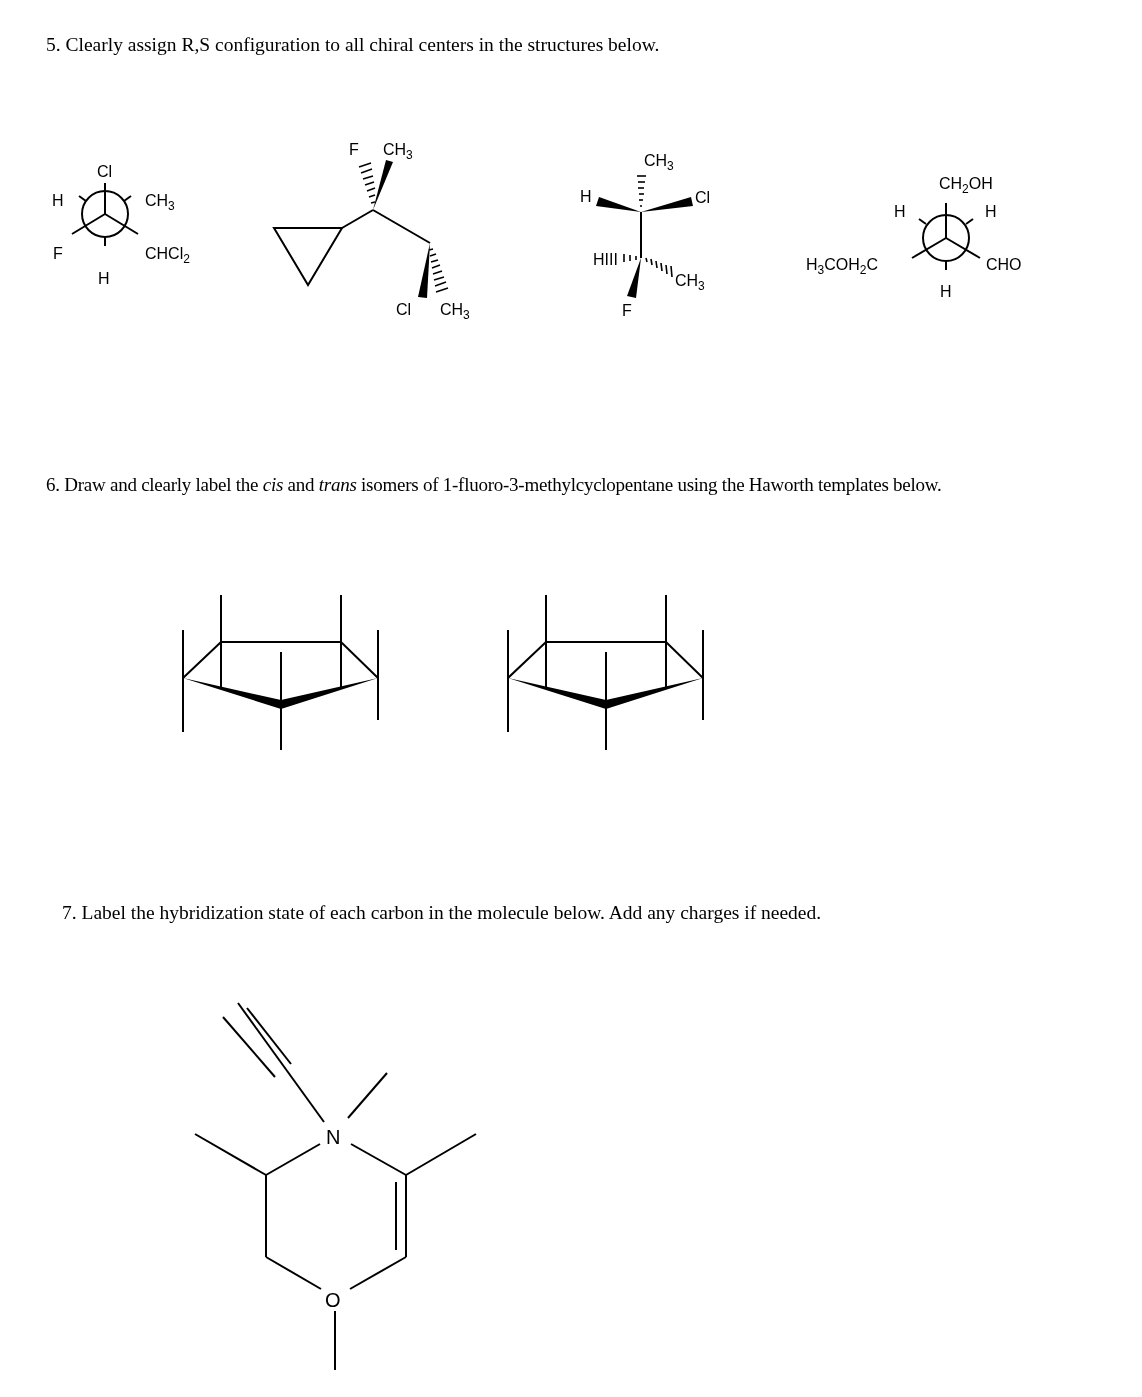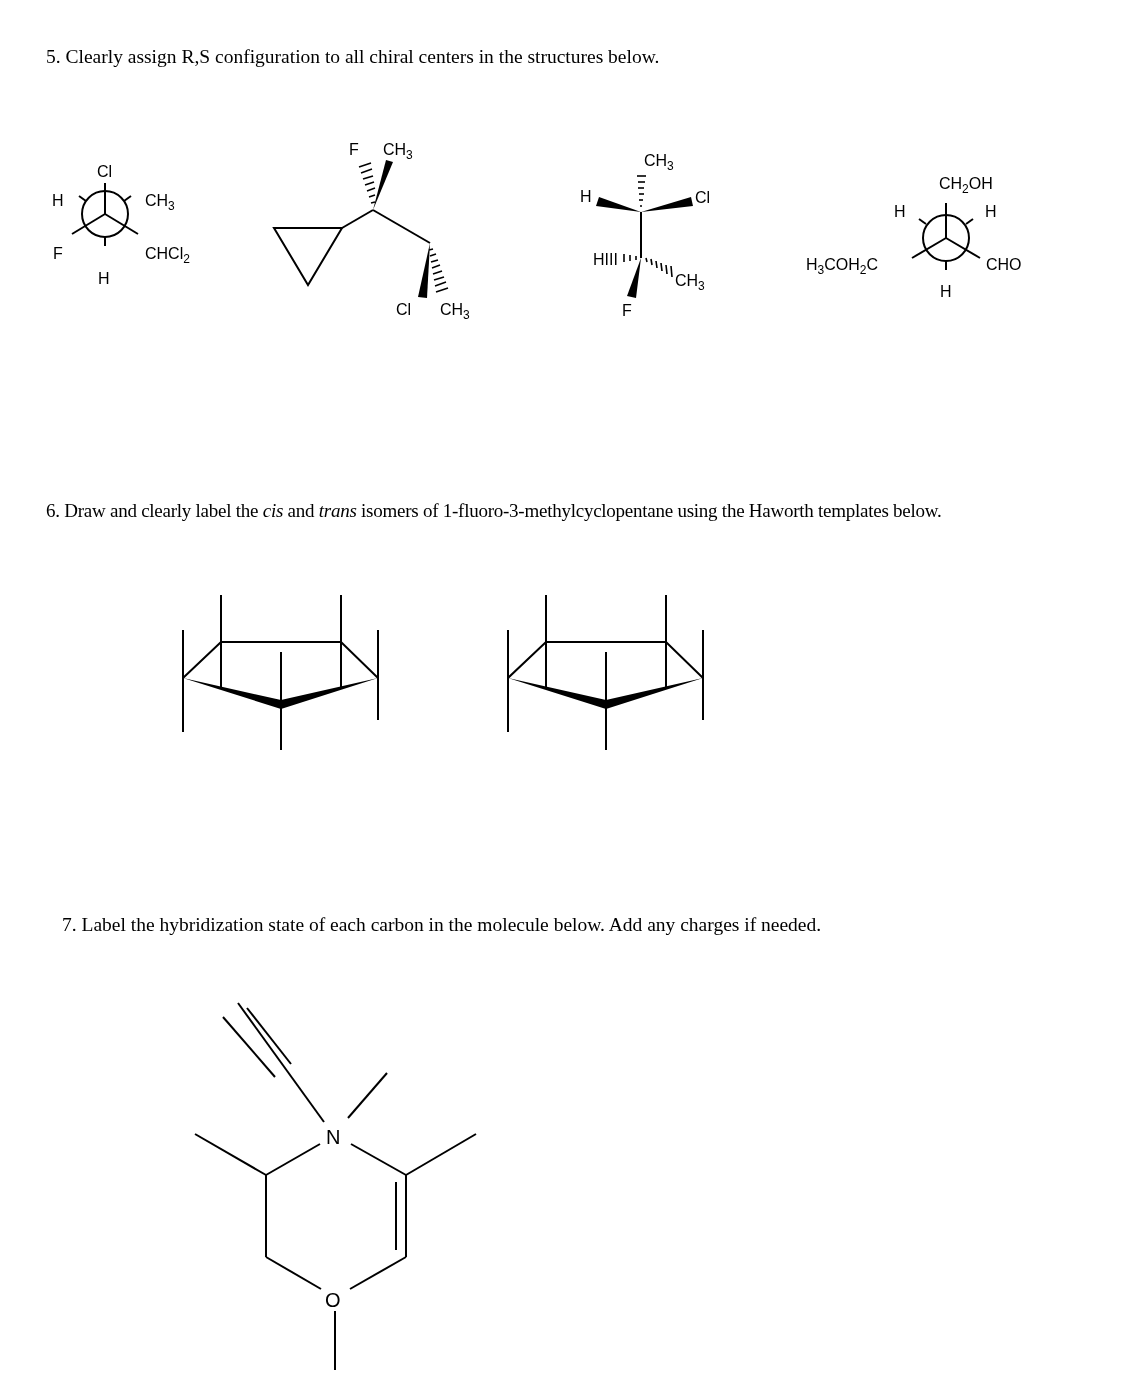--- a/index.html
+++ b/index.html
@@ -1,30 +1,30 @@
 <!DOCTYPE html>
 <html><head>
 <meta charset="utf-8">
 <style>
   html, body { margin: 0; padding: 0; background: #ffffff; }
   body { width: 1142px; height: 1397px; position: relative; overflow: hidden; }
-  .q { position: absolute; font-family: "Liberation Serif", serif; font-size: 19.5px; color: #000; white-space: nowrap; margin-top: 12px; }
+  .q { position: absolute; font-family: "Liberation Serif", serif; font-size: 19.5px; color: #000; white-space: nowrap; }
   .q i { font-style: italic; }
   svg.fig { position: absolute; left: 0; top: 0; }
   svg text { font-family: "Liberation Sans", sans-serif; fill: #000; }
 </style>
 </head>
 <body>
 
 <div class="q" style="left:46px; top:34px;">
   <span>5.</span>
   <span>Clearly assign R,S configuration to all chiral centers in the structures below.</span>
 </div>
 
-<div class="q" style="left:46px; top:488px; font-size:19px; letter-spacing:-0.25px;">
+<div class="q" style="left:46px; top:474px; font-size:19px; letter-spacing:-0.25px;">
   <span>6.</span>
   <span>Draw and clearly label the </span><i>cis</i><span> and </span><i>trans</i><span> isomers of 1-fluoro-3-methylcyclopentane using the Haworth templates below.</span>
 </div>
 
 <div class="q" style="left:62px; top:902px;">
   <span>7.</span>
   <span>Label the hybridization state of each carbon in the molecule below. Add any charges if needed.</span>
 </div>
 
 <svg class="fig" width="1142" height="1397" viewBox="0 0 1142 1397">

